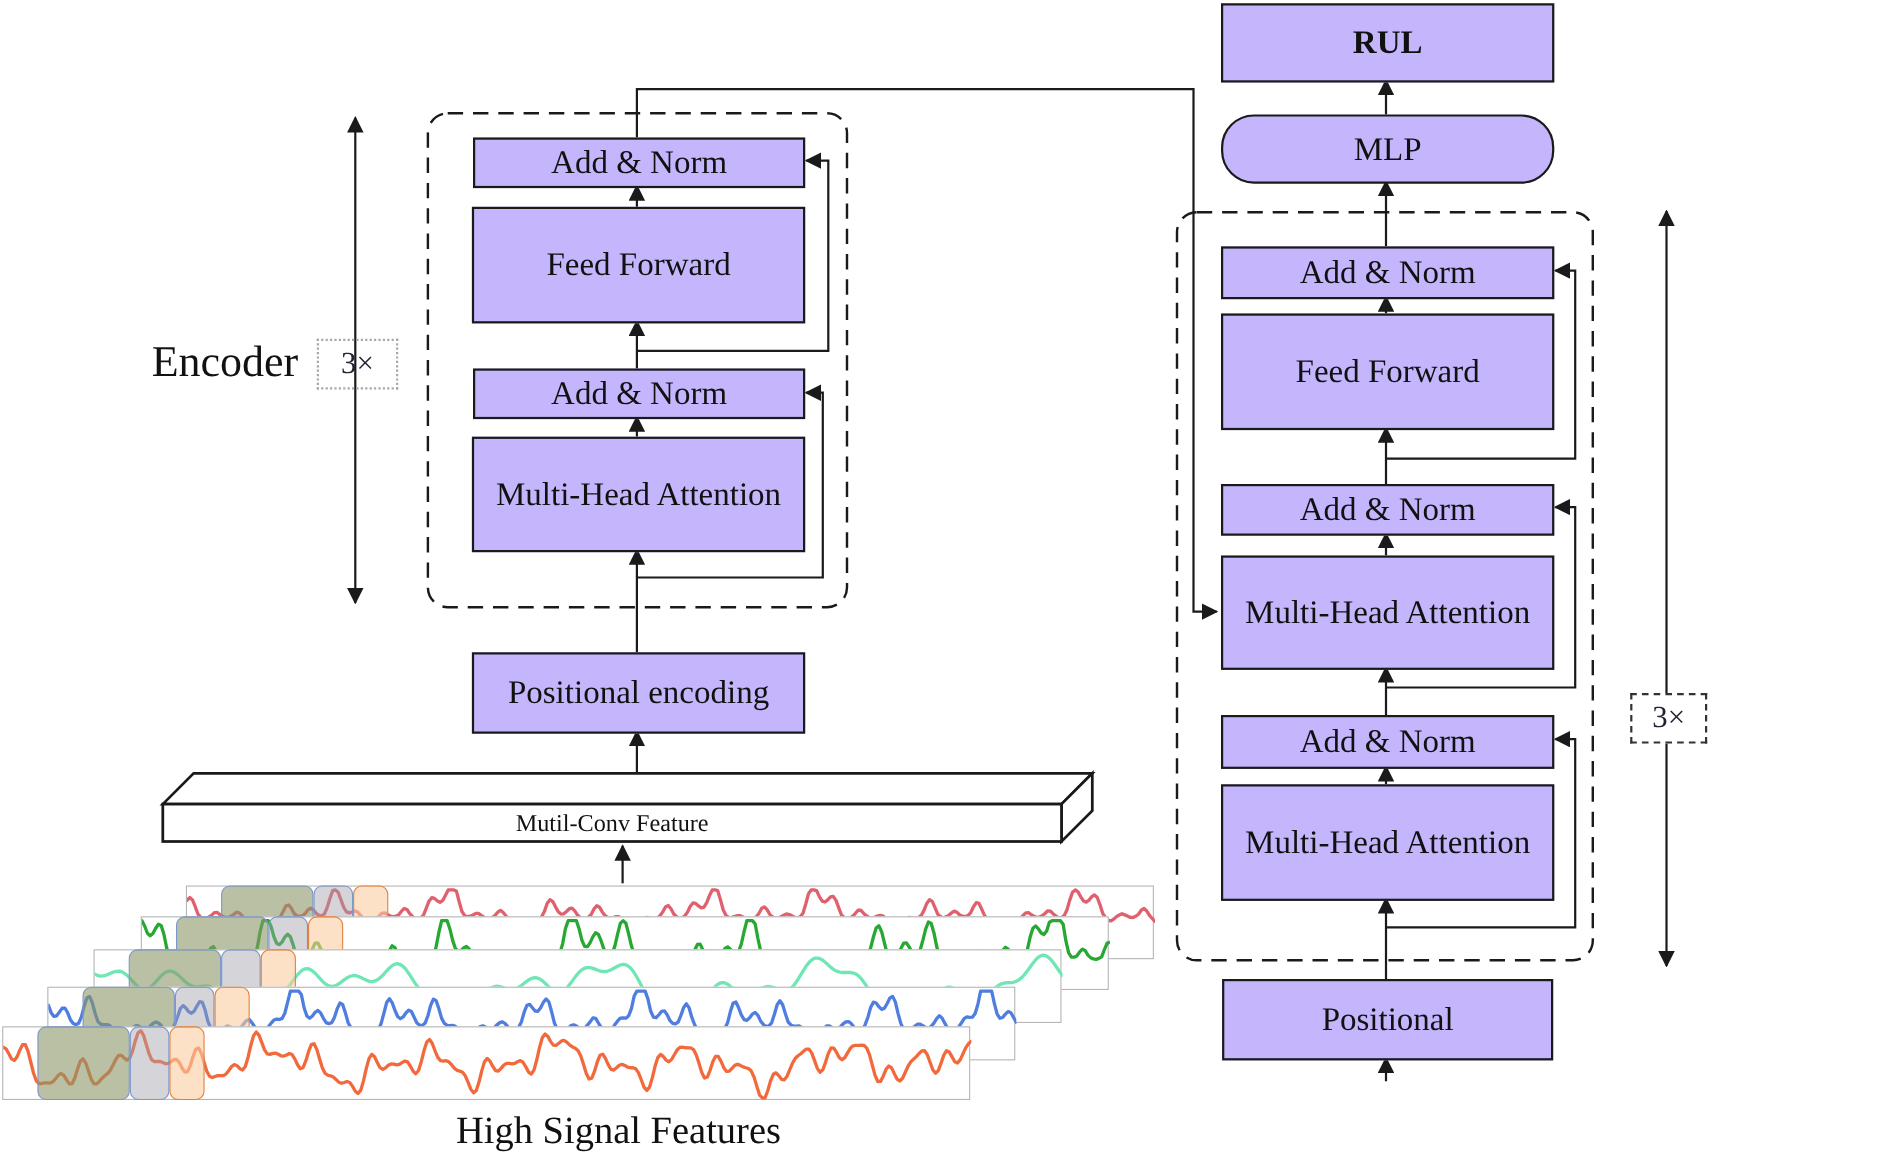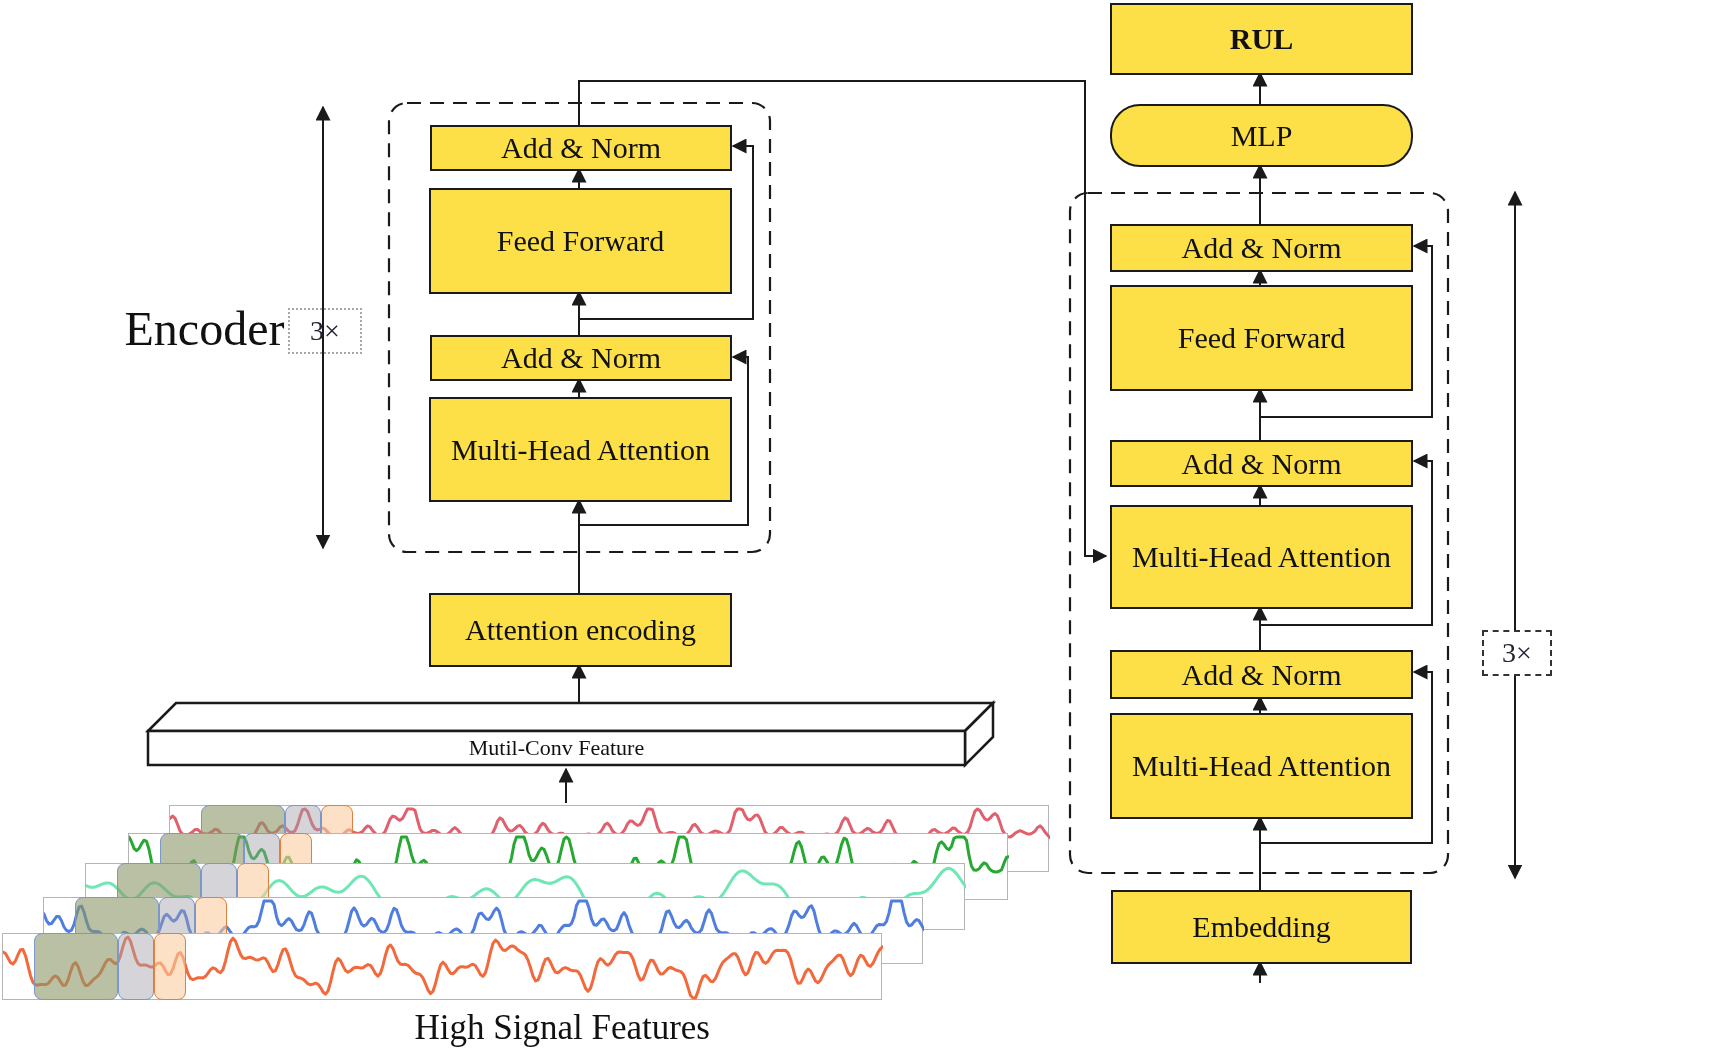--- a/index.html
+++ b/index.html
@@ -1,24 +1,24 @@
 <!DOCTYPE html>
 <html><head>
 <meta charset="utf-8">
 <style>
   html,body{margin:0;padding:0;background:#fff;}
   #stage{position:relative;width:1717px;height:1056px;background:#fff;overflow:hidden;
          font-family:"Liberation Serif","DejaVu Serif",serif;color:#111;}
   #overlay{position:absolute;left:0;top:0;z-index:1;}
-  .box{position:absolute;z-index:3;background:#fde047;border:2px solid #1a1a1a;
+  .box{position:absolute;z-index:3;background:#c4b5fd;border:2px solid #1a1a1a;
        display:flex;align-items:center;justify-content:center;
        font-size:30px;line-height:1;white-space:nowrap;}
   .bold{font-weight:bold;}
   .plain-label{position:absolute;z-index:4;display:flex;align-items:center;justify-content:center;
-       font-size:48px;line-height:1;white-space:nowrap;}
+       font-size:40px;line-height:1;white-space:nowrap;}
   .badge{position:absolute;z-index:4;display:flex;align-items:center;justify-content:center;
        font-size:28px;line-height:1;color:#223;}
   .badge.enc{border:2px dotted #a8a8a8;background:transparent;}
   .badge.dec{border:2px dashed #333;background:#fff;}
   .caption{position:absolute;z-index:4;text-align:right;font-size:35px;}
   .strip{position:absolute;z-index:2;background:#fff;border:1px solid #b5b5b5;box-sizing:border-box;}
   .strip svg{position:absolute;left:0;top:0;}
   .win{position:absolute;top:-1px;bottom:-1px;border-radius:8px;box-sizing:border-box;z-index:2;}
   .slab-label{position:absolute;z-index:3;display:flex;align-items:center;justify-content:center;
        font-size:22px;line-height:1;white-space:nowrap;}
@@ -115,31 +115,31 @@
         <div class="win" style="left: 31px; width: 84px; background: rgba(139, 150, 103, 0.6); border: 1.5px solid rgb(124, 151, 201);"></div>
         <div class="win" style="left: 115px; width: 36px; background: rgba(160, 160, 170, 0.45); border: 1.5px solid rgb(124, 151, 201);"></div>
         <div class="win" style="left: 151px; width: 32px; background: rgba(250, 205, 160, 0.6); border: 1.5px solid rgb(224, 128, 64);"></div>
       </div>
     </div>
 
   <div class="box" style="left:429px;top:397px;width:299px;height:101px;">Multi-Head Attention</div>
   <div class="box" style="left:430px;top:335px;width:298px;height:42px;">Add &amp; Norm</div>
   <div class="box" style="left:429px;top:188px;width:299px;height:102px;">Feed Forward</div>
   <div class="box" style="left:430px;top:125px;width:298px;height:42px;">Add &amp; Norm</div>
-  <div class="box" style="left:429px;top:593px;width:299px;height:70px;">Attention encoding</div>
+  <div class="box" style="left:429px;top:593px;width:299px;height:70px;">Positional encoding</div>
 
   <div class="box bold" style="left:1110px;top:3px;width:299px;height:68px;">RUL</div>
   <div class="box" style="left:1110px;top:104px;width:299px;height:59px;border-radius:30px;">MLP</div>
   <div class="box" style="left:1110px;top:224px;width:299px;height:44px;">Add &amp; Norm</div>
   <div class="box" style="left:1110px;top:285px;width:299px;height:102px;">Feed Forward</div>
   <div class="box" style="left:1110px;top:440px;width:299px;height:43px;">Add &amp; Norm</div>
   <div class="box" style="left:1110px;top:505px;width:299px;height:100px;">Multi-Head Attention</div>
   <div class="box" style="left:1110px;top:650px;width:299px;height:45px;">Add &amp; Norm</div>
   <div class="box" style="left:1110px;top:713px;width:299px;height:102px;">Multi-Head Attention</div>
-  <div class="box" style="left:1111px;top:890px;width:297px;height:70px;">Embedding</div>
+  <div class="box" style="left:1111px;top:890px;width:297px;height:70px;">Positional</div>
 
   <div class="slab-label" style="left:148px;top:731px;width:817px;height:34px;">Mutil-Conv Feature</div>
 
   <div class="plain-label" style="left:122px;top:305px;width:165px;height:48px;">Encoder</div>
   <div class="badge enc" style="left:288px;top:308px;width:70px;height:42px;">3×</div>
   <div class="badge dec" style="left:1482px;top:630px;width:66px;height:42px;">3×</div>
 
   <div class="caption" style="left:340px;top:1008px;width:370px;">High Signal Features</div>
 </div>
 

